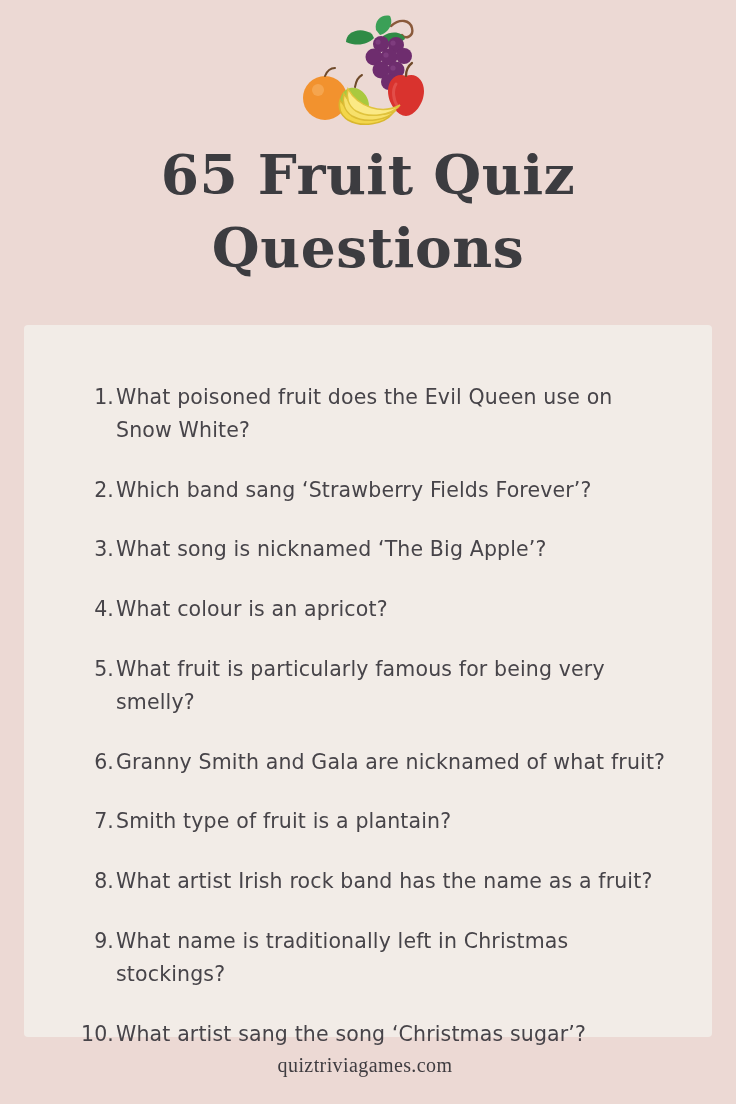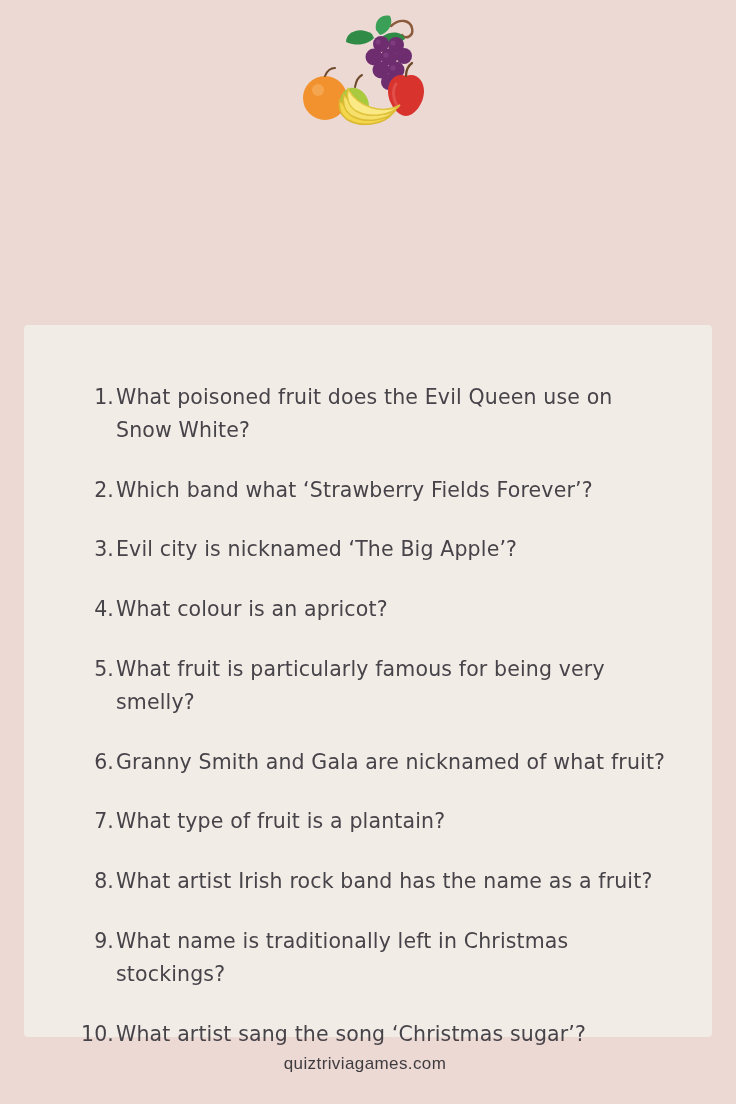--- a/index.html
+++ b/index.html
@@ -81,22 +81,22 @@
     line-height: 1.6;
     color: #474449;
   }
 
   .footer {
     position: absolute;
     left: 0;
     right: 6px;
     top: 1040px;
     text-align: center;
-    font-family: Liberation Sans, sans-serif;
-    font-size: 17px;
+    font-family: Liberation Serif, serif;
+    font-size: 20px;
     color: #3f3c40;
     letter-spacing: 0.4px;
   }
 </style>
 </head>
 <body>
 
 <div class="page">
 
   <div class="fruit-art">
@@ -135,30 +135,31 @@
 
       <path d="M62 74 C54 76 50 85 53 94 C56 103 64 108 71 106 C79 104 83 95 80 86 C78 79 70 72 62 74 Z" fill="#a9c93f"></path>
       <path d="M67 73 C68 67 70 63 74 61" fill="none" stroke="#6f4a2a" stroke-width="2" stroke-linecap="round"></path>
 
       <path d="M52 86 C62 102 86 110 104 100 C96 110 74 114 60 106 C52 101 50 93 52 86 Z" fill="#f3d64b" stroke="#d9b72e" stroke-width="1.5"></path>
       <path d="M56 80 C66 98 90 106 108 96 C100 106 78 110 64 102 C56 97 54 88 56 80 Z" fill="#f7e06a" stroke="#dcbc35" stroke-width="1.5"></path>
       <path d="M60 75 C70 93 94 101 112 91 C104 101 82 105 68 97 C60 92 58 83 60 75 Z" fill="#fbe985" stroke="#e0c33d" stroke-width="1.5"></path>
     </svg>
   </div>
 
+  <h1 class="title">65 Fruit Quiz Questions</h1>
 
   <div class="card">
     <ol class="questions">
       <li>What poisoned fruit does the Evil Queen use on Snow White?</li>
-      <li>Which band what ‘Strawberry Fields Forever’?</li>
-      <li>Evil city is nicknamed ‘The Big Apple’?</li>
+      <li>Which band sang ‘Strawberry Fields Forever’?</li>
+      <li>What song is nicknamed ‘The Big Apple’?</li>
       <li>What colour is an apricot?</li>
       <li>What fruit is particularly famous for being very smelly?</li>
       <li>Granny Smith and Gala are nicknamed of what fruit?</li>
-      <li>What type of fruit is a plantain?</li>
+      <li>Smith type of fruit is a plantain?</li>
       <li>What artist Irish rock band has the name as a fruit?</li>
       <li>What name is traditionally left in Christmas stockings?</li>
       <li>What artist sang the song ‘Christmas sugar’?</li>
     </ol>
   </div>
 
   <div class="footer">quiztriviagames.com</div>
 
 </div>
 

